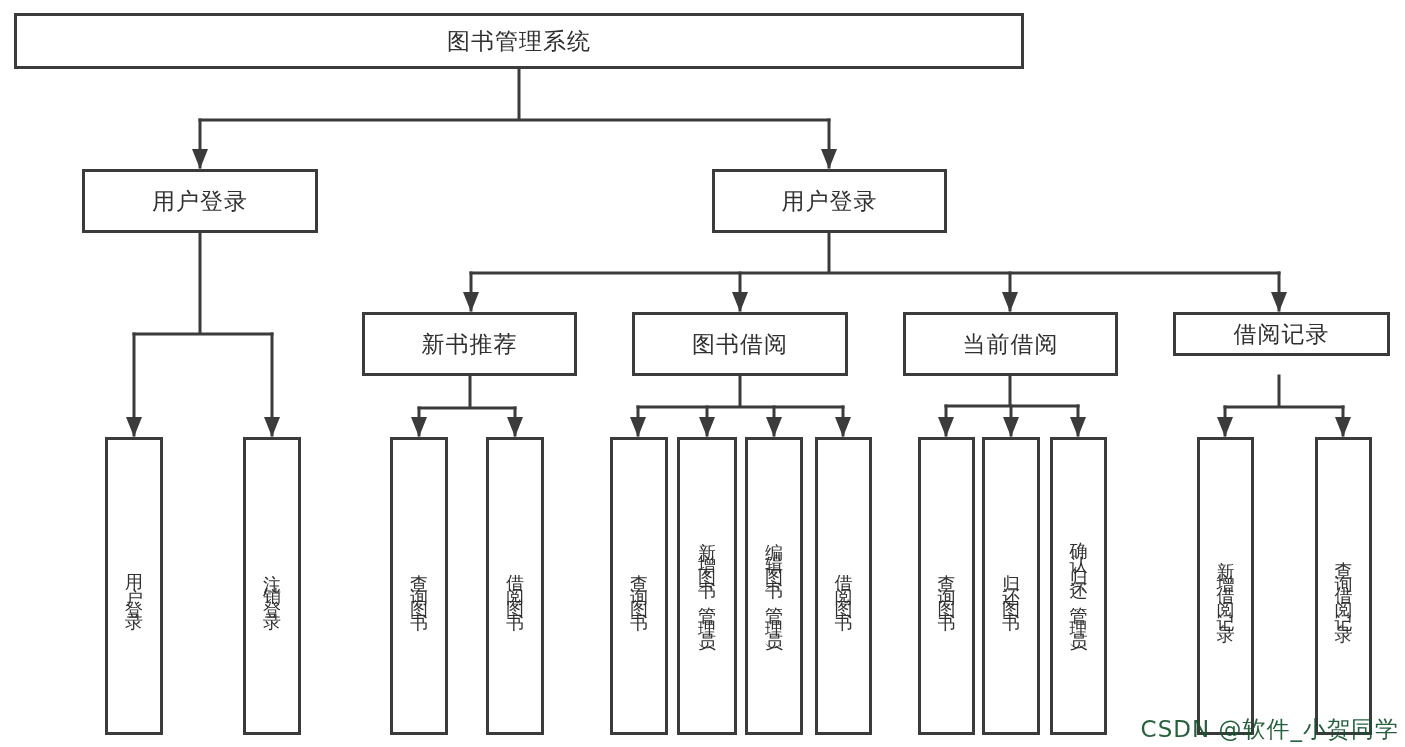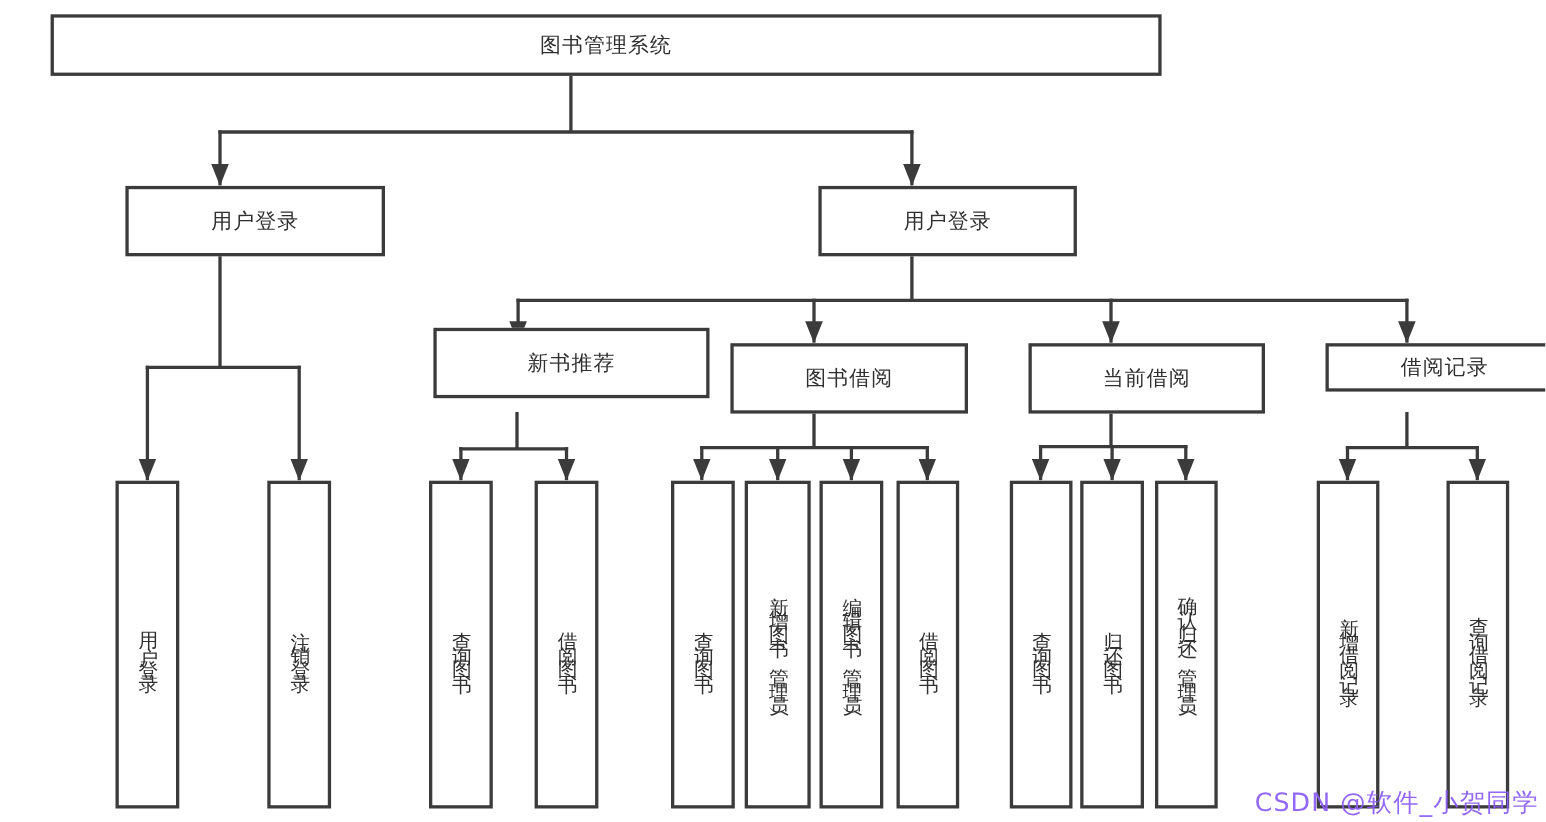--- a/index.html
+++ b/index.html
@@ -25,39 +25,38 @@
     box-sizing: border-box;
     background: #ffffff;
     border: 3px solid #3b3b3b;
     color: #303030;
     display: flex;
     align-items: center;
     justify-content: center;
     text-align: center;
   }
   .node.h {
-    font-size: 19px;
+    font-size: 23px;
     letter-spacing: 1px;
-    margin-left: 32px;
   }
   .node.v {
     font-size: 18px;
   }
   .node.v .vtext {
     writing-mode: vertical-rl;
     letter-spacing: 13px;
     line-height: 1;
     max-height: 100%;
   }
   .watermark {
     position: absolute;
     right: 6px;
     bottom: 2px;
     font-size: 23px;
-    color: #8b5cf6;
+    color: #14532d;
     opacity: 0.92;
     letter-spacing: 1px;
     white-space: nowrap;
     z-index: 5;
   }
 </style>
 </head>
 <body>
 
 <div id="stage">
@@ -103,21 +102,21 @@
       <line x1="1225" y1="407" x2="1225" y2="435" marker-end="url(#arrow)"></line>
       <line x1="1343" y1="407" x2="1343" y2="435" marker-end="url(#arrow)"></line>
     </g>
   </svg>
 
   <div class="node h" style="left:14px; top:13px; width:1010px; height:56px;">图书管理系统</div>
 
   <div class="node h" style="left:82px; top:169px; width:236px; height:64px;">用户登录</div>
   <div class="node h" style="left:712px; top:169px; width:235px; height:64px;">用户登录</div>
 
-  <div class="node h" style="left:362px; top:298px; width:251px; height:64px;">新书推荐</div>
+  <div class="node h" style="left:362px; top:312px; width:215px; height:64px;">新书推荐</div>
   <div class="node h" style="left:632px; top:312px; width:216px; height:64px;">图书借阅</div>
   <div class="node h" style="left:903px; top:312px; width:215px; height:64px;">当前借阅</div>
   <div class="node h" style="left:1173px; top:312px; width:217px; height:44px;">借阅记录</div>
 
   <div class="node v" style="left:105px; top:437px; width:58px; height:298px;">
     <div class="vtext">用户登录</div>
   </div>
   <div class="node v" style="left:243px; top:437px; width:58px; height:298px;">
     <div class="vtext">注销登录</div>
   </div>

